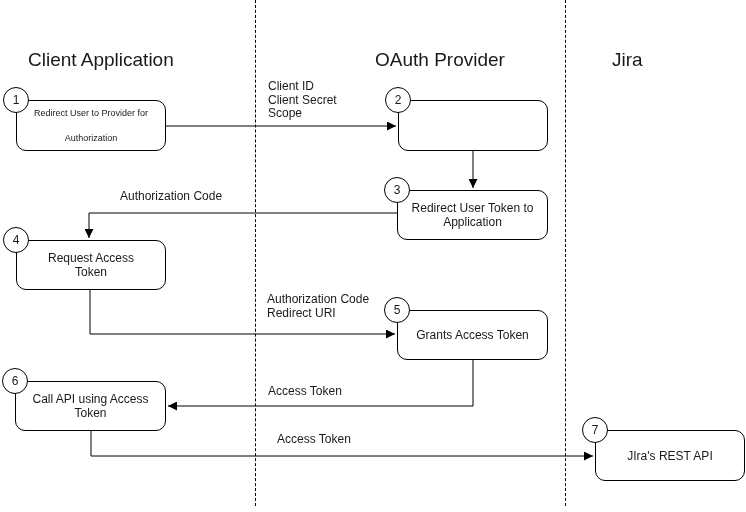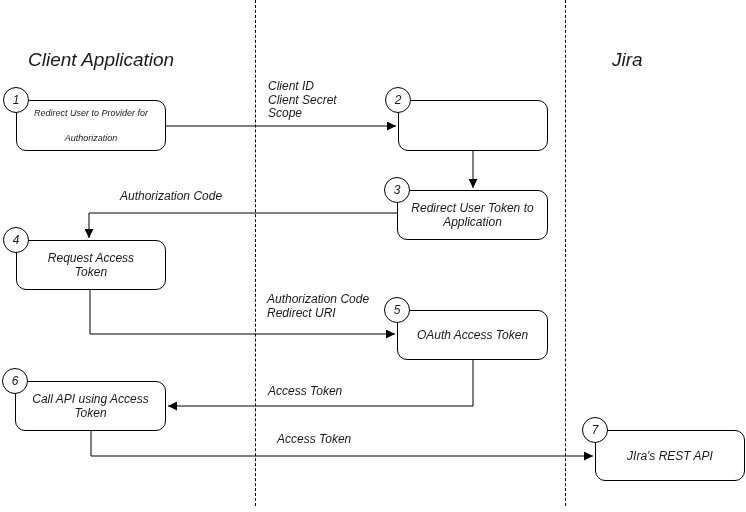--- a/index.html
+++ b/index.html
@@ -8,21 +8,20 @@
     background: #ffffff;
     font-family: "Liberation Sans", sans-serif;
   }
   .canvas {
     position: relative;
     width: 746px;
     height: 512px;
     background: #ffffff;
     overflow: hidden;
     color: #1a1a1a;
-    font-style: italic;
   }
   .lane-sep {
     position: absolute;
     top: 0;
     height: 506px;
     width: 0;
     border-left: 1px dashed #000000;
   }
   .sep-1 { left: 255px; }
   .sep-2 { left: 565px; }
@@ -98,20 +97,21 @@
 </style>
 </head>
 <body>
 
 <div class="canvas">
 
   <div class="lane-sep sep-1"></div>
   <div class="lane-sep sep-2"></div>
 
   <div class="lane-title title-1">Client Application</div>
+  <div class="lane-title title-2">OAuth Provider</div>
   <div class="lane-title title-3">Jira</div>
 
   <svg class="connectors" width="746" height="512" viewBox="0 0 746 512">
     <defs>
       <marker id="arrow" viewBox="0 0 10 10" refX="10" refY="5" markerWidth="9" markerHeight="9" orient="auto-start-reverse">
         <path d="M 0 0 L 10 5 L 0 10 z" fill="#000000"></path>
       </marker>
     </defs>
     <path d="M 166 126 L 396 126" fill="none" stroke="#000000" stroke-width="1" marker-end="url(#arrow)"></path>
     <path d="M 473 151 L 473 188" fill="none" stroke="#000000" stroke-width="1" marker-end="url(#arrow)"></path>
@@ -138,21 +138,21 @@
   </div>
 
   <div class="node node-4">
     <div class="badge">4</div>
     <span>Request Access
 Token</span>
   </div>
 
   <div class="node node-5">
     <div class="badge">5</div>
-    <span>OAuth Access Token</span>
+    <span>Grants Access Token</span>
   </div>
 
   <div class="node node-6">
     <div class="badge">6</div>
     <span>Call API using Access
 Token</span>
   </div>
 
   <div class="node node-7">
     <div class="badge">7</div>

